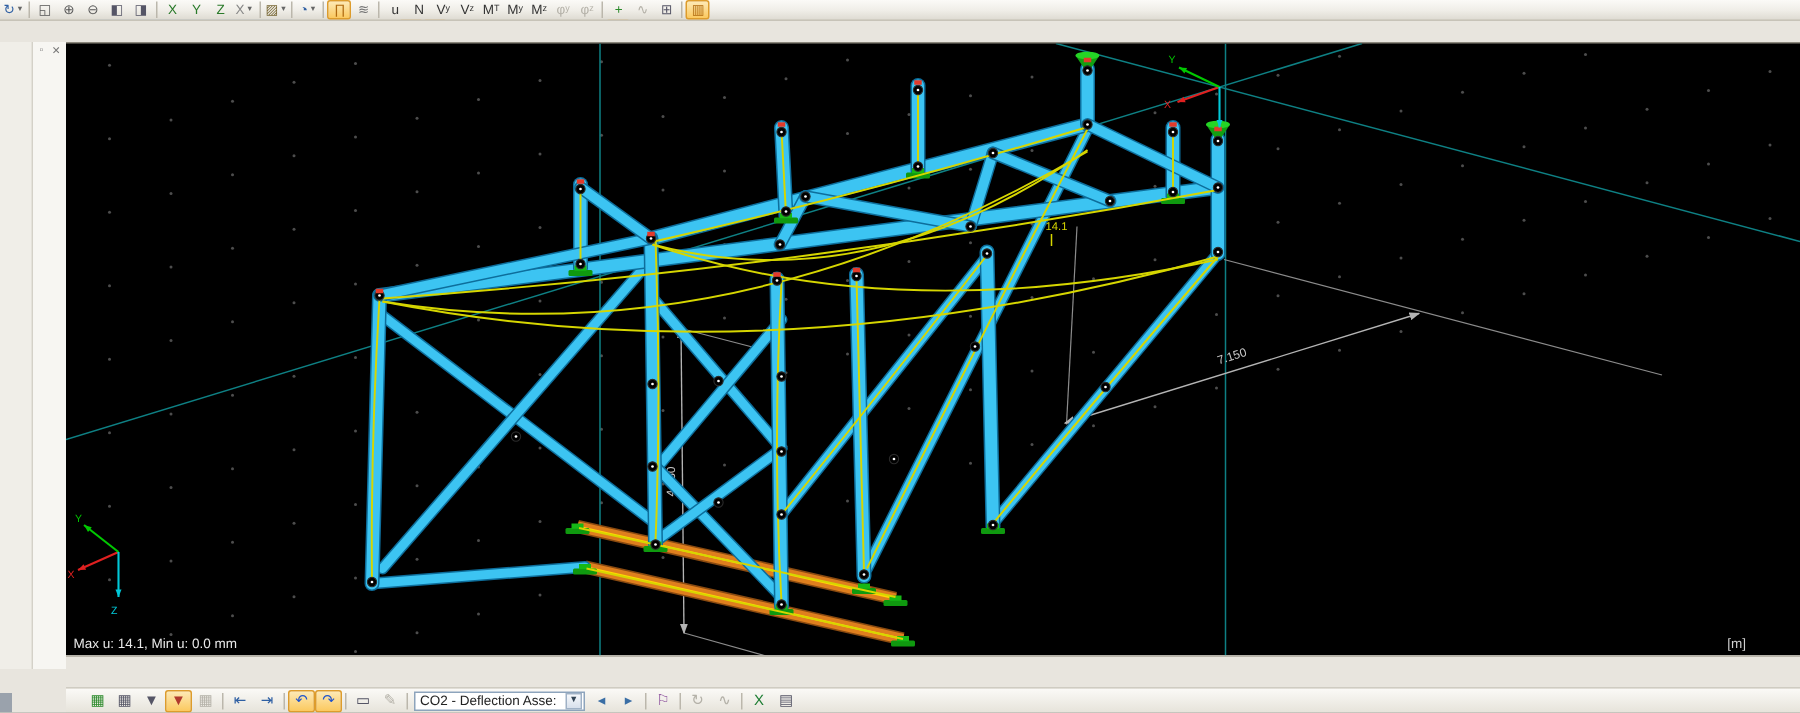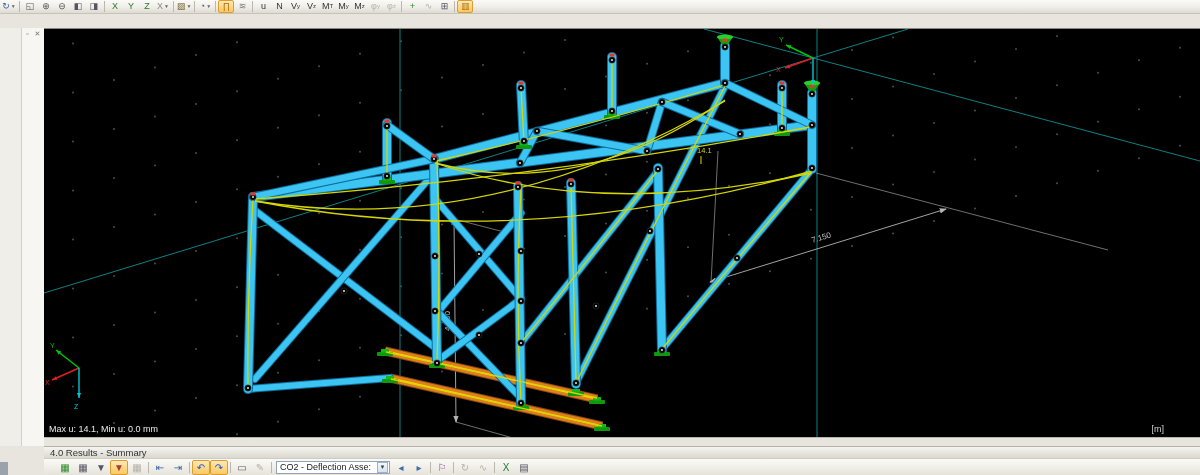--- a/index.html
+++ b/index.html
@@ -602,23 +602,20 @@
         </g>
       </svg>
     <div class="ovl" id="vstatus">Max u: 14.1, Min u: 0.0 mm</div>
     <div class="ovl" id="vunit">[m]</div>
   </div>
 
   <div id="strip"></div>
   <div id="leftbottom"></div>
   <div id="cornerblock"></div>
 
-  <div id="ptitle">
-    <span>4.0 Results - Summary</span>
-  </div>
 
   <div id="tb3">
     <span class="icons" style="display: flex; align-items: center;">
         <span class="tbtn" style="color: rgb(42, 138, 42);">▦</span>
         <span class="tbtn" style="color: rgb(85, 85, 102);">▦</span>
         <span class="tbtn" style="color: rgb(85, 85, 102);">▼</span>
         <span class="tbtn hl" style="color: rgb(176, 58, 46);">▼</span>
         <span class="tbtn gray">▦</span>
         <span class="sep"></span>
         <span class="tbtn" style="color: rgb(46, 95, 163);">⇤</span>

